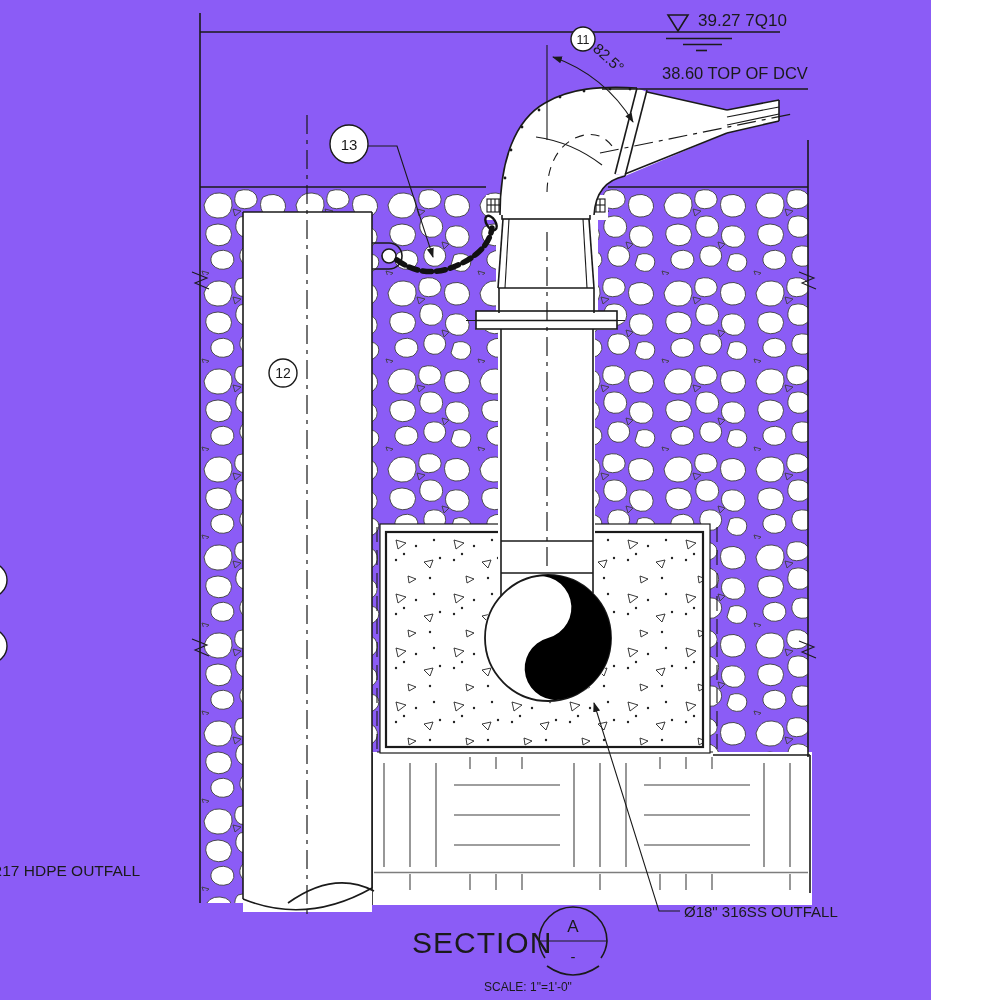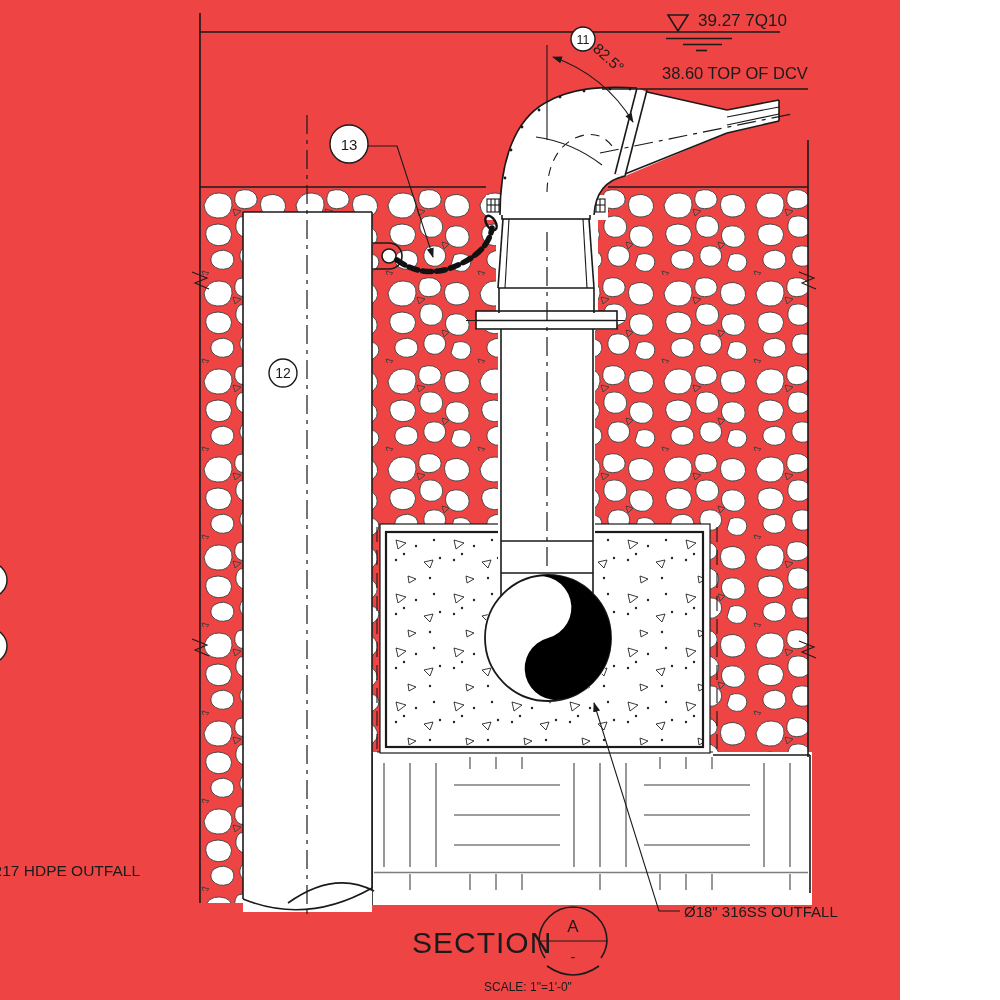--- a/index.html
+++ b/index.html
@@ -1,17 +1,17 @@
 <!DOCTYPE html>
 <html><head>
 <meta charset="utf-8">
 <style>
   html,body{margin:0;padding:0;background:#fff;}
-  .page{width:900px;height:1000px;position:relative;background:#ef4444;overflow:hidden;
-        font-family:"Liberation Sans", sans-serif;}
+  .page{width:900px;height:1000px;position:relative;background:#8b5cf6;overflow:hidden;
+        font-family:"Liberation Sans", sans-serif;padding-left:31px;}
   svg{position:absolute;left:0;top:0;}
   svg text{fill:#1a1a1a;font-family:"Liberation Sans", sans-serif;}
   .ln{stroke:#1a1a1a;fill:none;}
   .thin{stroke-width:1.1;}
   .med{stroke-width:1.6;}
   .cl{stroke:#1a1a1a;fill:none;stroke-width:1.2;stroke-dasharray:19 6 4 6;}
   .gray{stroke:#7d7d7d;fill:none;stroke-width:1.6;}
 </style>
 </head>
 <body>

